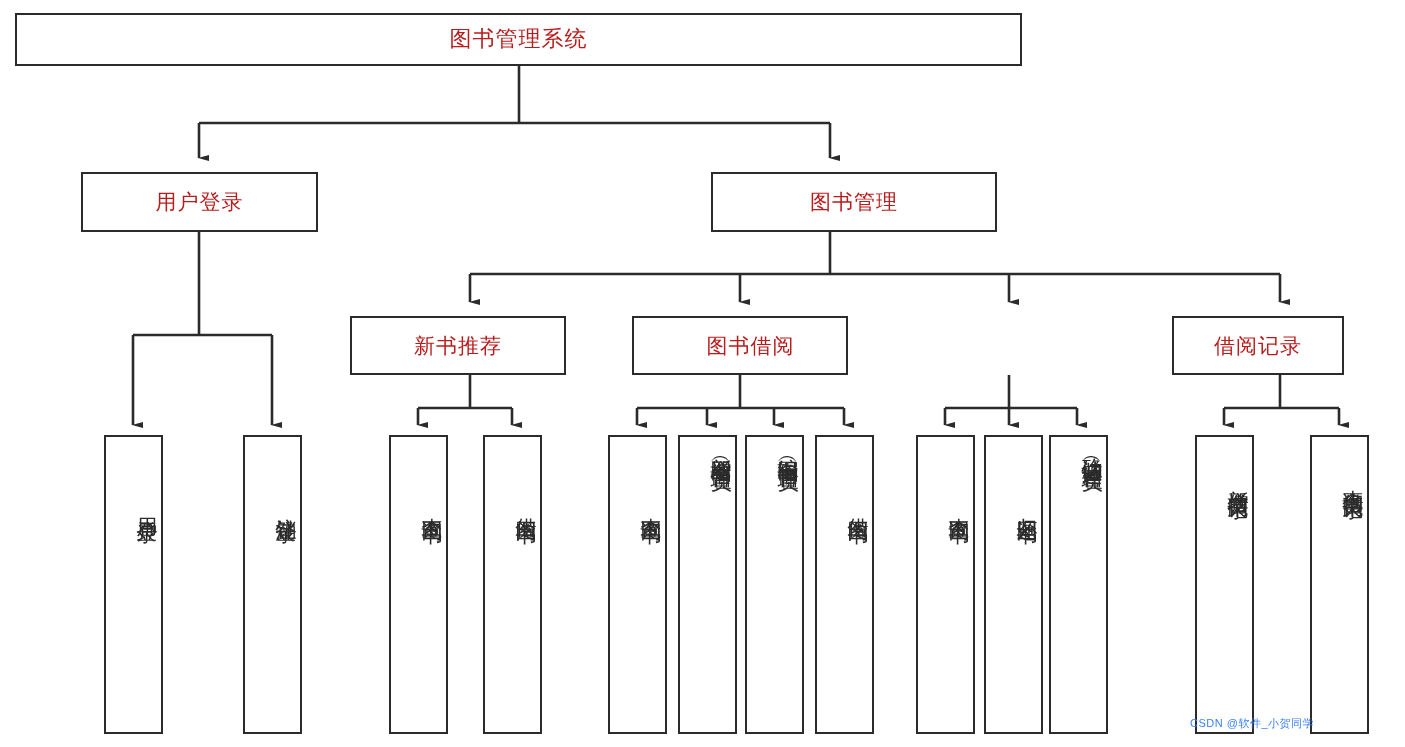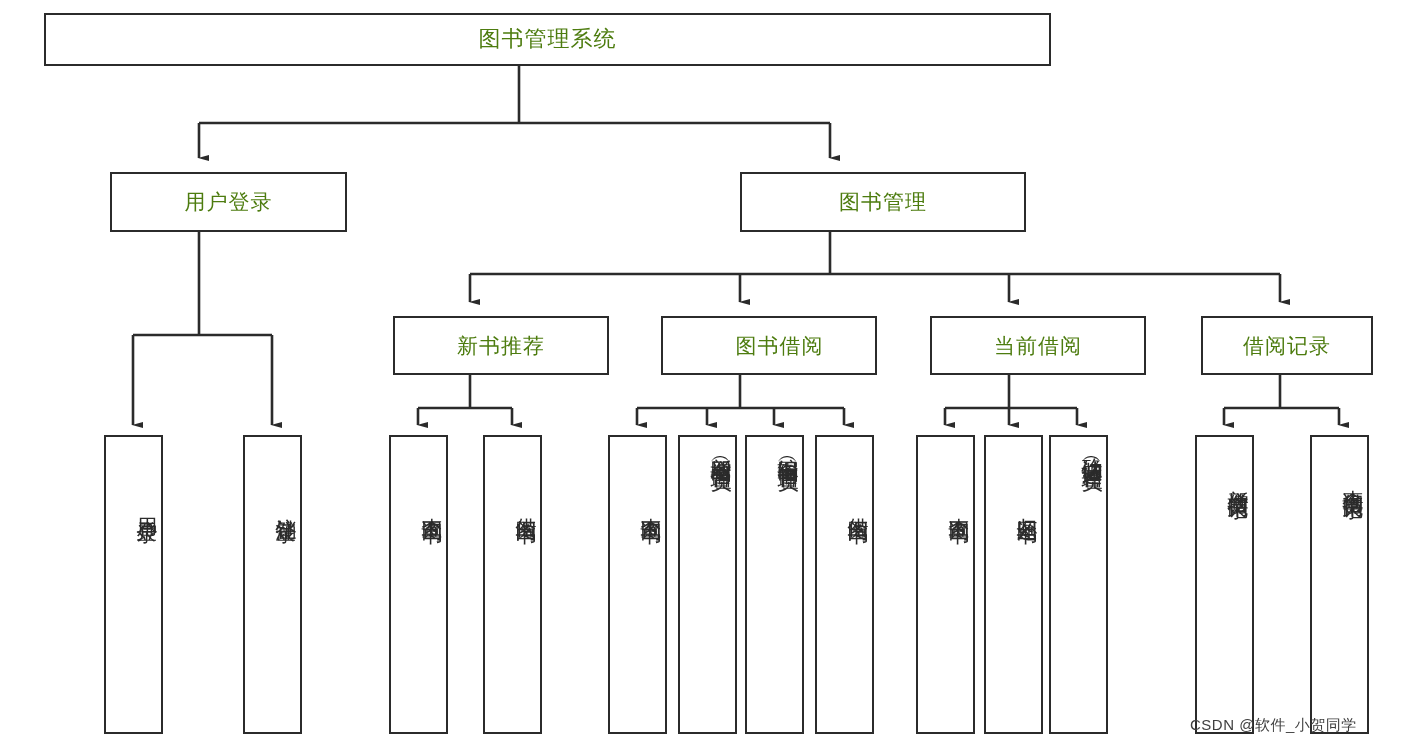--- a/index.html
+++ b/index.html
@@ -18,22 +18,21 @@
     overflow: hidden;
   }
   .node {
     position: absolute;
     box-sizing: border-box;
     border: 2px solid #2b2b2b;
     background: #ffffff;
     display: flex;
     align-items: center;
     justify-content: center;
-    color: #4d7c0f;
-    margin-left: 29px;
+    color: #b91c1c;
   }
   .node.h {
     font-size: 21px;
     letter-spacing: 1px;
     line-height: 1.2;
   }
   .node.root {
     font-size: 22px;
   }
   .leafwrap {
@@ -59,22 +58,22 @@
     left: 0;
     top: 0;
     width: 1405px;
     height: 747px;
     pointer-events: none;
   }
   .watermark {
     position: absolute;
     left: 1190px;
     top: 716px;
-    font-size: 15px;
-    color: #404040;
+    font-size: 11px;
+    color: #3b82f6;
     white-space: nowrap;
     letter-spacing: 0.5px;
   }
 </style>
 </head>
 <body>
 
 <div id="canvas">
 
   <svg class="wires" viewBox="0 0 1405 747">
@@ -131,28 +130,25 @@
     <span>图书管理系统</span>
   </div>
 
   <div class="node h" style="left:81px; top:172px; width:237px; height:60px;">
     <span>用户登录</span>
   </div>
   <div class="node h" style="left:711px; top:172px; width:286px; height:60px;">
     <span>图书管理</span>
   </div>
 
-  <div class="node h" style="left:364px; top:316px; width:216px; height:59px;">
+  <div class="node h" style="left:350px; top:316px; width:216px; height:59px;">
     <span>新书推荐</span>
   </div>
   <div class="node h" style="left:632px; top:316px; width:216px; height:59px;padding-left:21px;">
     <span>图书借阅</span>
-  </div>
-  <div class="node h" style="left:901px; top:316px; width:216px; height:59px;">
-    <span>当前借阅</span>
   </div>
   <div class="node h" style="left:1172px; top:316px; width:172px; height:59px;">
     <span>借阅记录</span>
   </div>
 
   <div class="leafwrap" style="left:104px; top:435px; width:59px; height:299px;">
     <span class="leaftext" style="margin-top:64px;">用户登录</span>
   </div>
   <div class="leafwrap" style="left:243px; top:435px; width:59px; height:299px;">
     <span class="leaftext" style="margin-top:64px;">注销登录</span>

